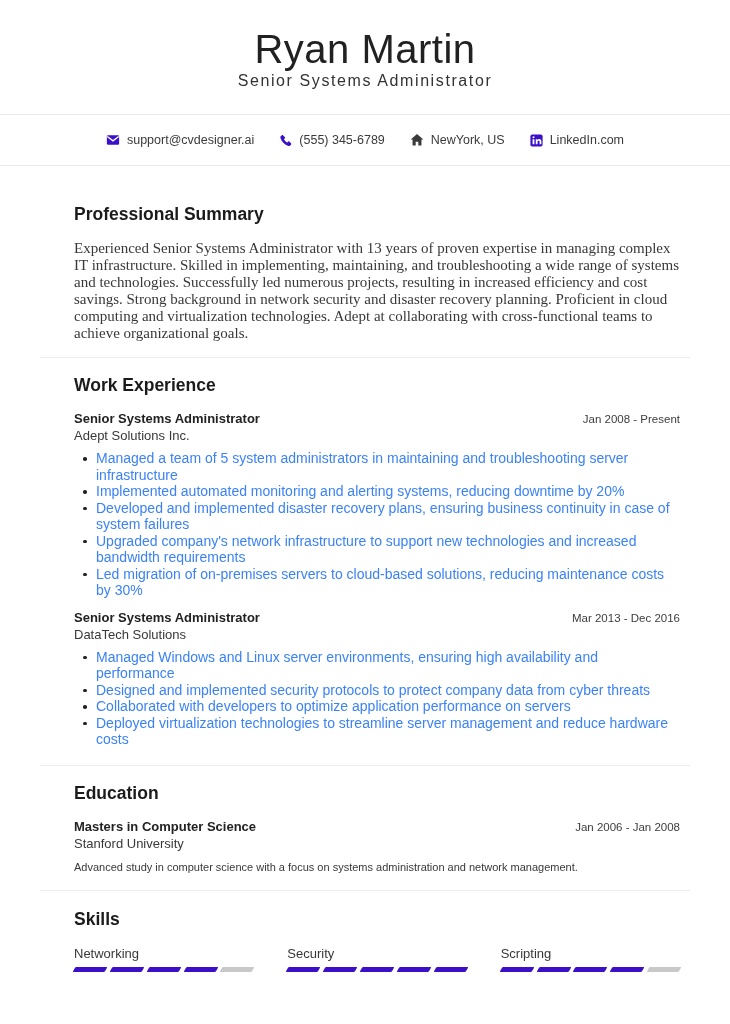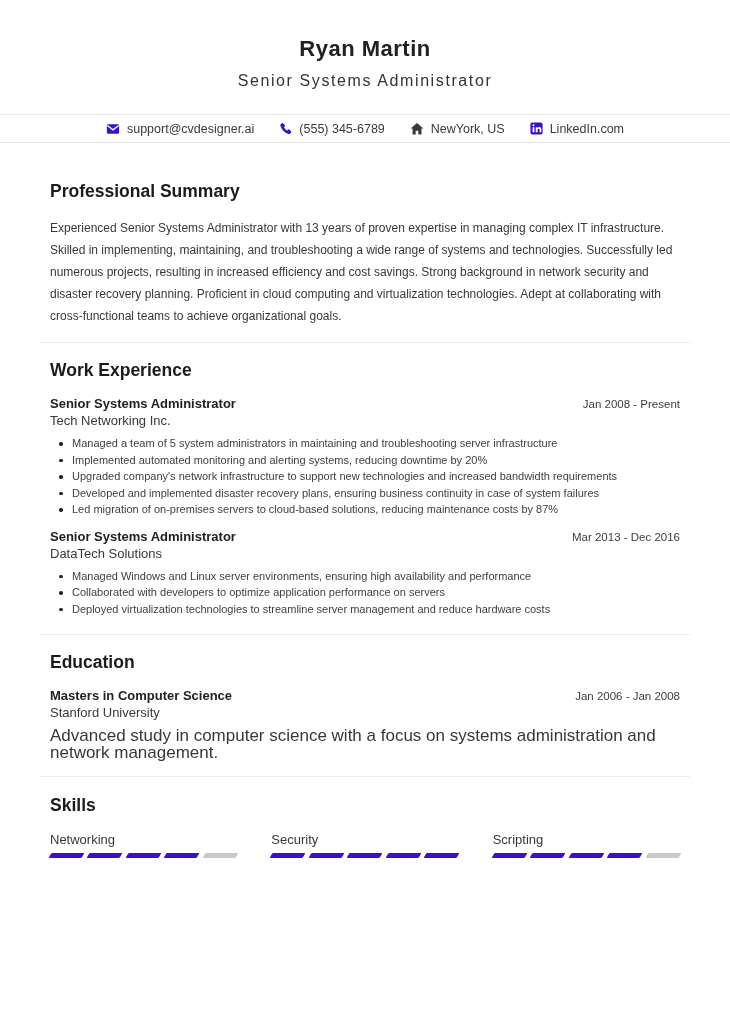--- a/index.html
+++ b/index.html
@@ -6,64 +6,64 @@
   html, body { background: #ffffff; }
   body {
     width: 730px; height: 1024px; overflow: hidden;
     font-family: "Liberation Sans", sans-serif;
     color: #333333;
     position: relative;
   }
 
   
   .header { text-align: center; padding-top: 31px; height: 114px; }
-  .name { font-size: 22px; font-weight: bold; color: #212121; letter-spacing: .5px; line-height: 36px; }
+  .name { font-size: 40px; font-weight: normal; color: #212121; letter-spacing: .5px; line-height: 36px; }
   .subtitle { font-size: 16px; color: #333; letter-spacing: 1.6px; margin-top: 5px; }
 
   
   .contact-bar {
     border-top: 1px solid #e8e8e8; border-bottom: 1px solid #e8e8e8;
-    height: 29px; display: flex; align-items: center; justify-content: center;
+    height: 52px; display: flex; align-items: center; justify-content: center;
     gap: 25px; font-size: 12.5px; color: #3a3a3a;
   }
   .contact-item { display: flex; align-items: center; gap: 7px; }
   .contact-item svg { display: block; }
 
   
-  .content { padding: 0 50px; }
+  .content { padding: 0 50px; margin-left: 24px; }
   .divider { border: none; border-top: 1px solid #ececec; margin: 0 40px; }
   .section-heading { font-size: 17.5px; font-weight: bold; color: #1b1b1b; line-height: 20px; }
 
   
   #summary-section { margin-top: 38px; }
-  .summary-body { margin-top: 16px; font-size: 12px; line-height: 22px; color: #383838; }
+  .summary-body { margin-top: 16px; font-size: 15px; line-height: 17px; color: #383838; font-family: Liberation Serif, serif; }
   #divider-work { margin-top: 15px; }
 
   
   #work-section .section-heading { margin-top: 17px; }
   .entry-head { display: flex; justify-content: space-between; align-items: baseline; }
   .entry-title { font-size: 13px; font-weight: bold; color: #222; line-height: 16px; }
   .entry-dates { font-size: 11.5px; color: #3d3d3d; white-space: nowrap; }
   .entry-sub { font-size: 13px; color: #383838; line-height: 16px; margin-top: 1px; }
   .job { margin-top: 16px; }
   .job + .job { margin-top: 11px; }
   .bullets { list-style: none; margin-top: 6px; }
   .bullets li {
     position: relative; padding-left: 22px;
-    font-size: 11px; line-height: 16.5px; color: #404040;
+    font-size: 14px; line-height: 16.5px; color: #3b82f6;
   }
   .bullets li::before {
     content: ""; position: absolute; left: 9px; top: 7px;
     width: 3.5px; height: 3.5px; border-radius: 50%; background: #222;
   }
   #divider-education { margin-top: 17px; }
   #education-section .section-heading { margin-top: 17px; }
   .degree { margin-top: 16px; }
   .degree + .degree { margin-top: 8px; }
-  .degree-desc { font-size: 17px; line-height: 16.5px; color: #383838; margin-top: 7px; }
+  .degree-desc { font-size: 11px; line-height: 16.5px; color: #383838; margin-top: 7px; }
   #divider-skills { margin-top: 15px; }
 
   
   #skills-section .section-heading { margin-top: 18px; }
   .skills-grid {
     margin-top: 17px;
     display: grid; grid-template-columns: 1fr 1fr 1fr;
     column-gap: 28px; row-gap: 13px; gap: 34px;
   }
   .skill-name { font-size: 13px; color: #383838; line-height: 16px; }
@@ -117,38 +117,39 @@
 <hr class="divider" id="divider-work">
 
 <section class="content" id="work-section">
   <h2 class="section-heading">Work Experience</h2>
 
   <div class="job">
     <div class="entry-head">
       <span class="entry-title">Senior Systems Administrator</span>
       <span class="entry-dates">Jan 2008 - Present</span>
     </div>
-    <div class="entry-sub">Tech Networking Inc.</div>
+    <div class="entry-sub">Adept Solutions Inc.</div>
     <ul class="bullets">
         <li>Managed a team of 5 system administrators in maintaining and troubleshooting server infrastructure</li>
         <li>Implemented automated monitoring and alerting systems, reducing downtime by 20%</li>
+        <li>Developed and implemented disaster recovery plans, ensuring business continuity in case of system failures</li>
         <li>Upgraded company's network infrastructure to support new technologies and increased bandwidth requirements</li>
-        <li>Developed and implemented disaster recovery plans, ensuring business continuity in case of system failures</li>
-        <li>Led migration of on-premises servers to cloud-based solutions, reducing maintenance costs by 87%</li>
+        <li>Led migration of on-premises servers to cloud-based solutions, reducing maintenance costs by 30%</li>
       </ul>
   </div>
 
   <div class="job">
     <div class="entry-head">
       <span class="entry-title">Senior Systems Administrator</span>
       <span class="entry-dates">Mar 2013 - Dec 2016</span>
     </div>
     <div class="entry-sub">DataTech Solutions</div>
     <ul class="bullets">
         <li>Managed Windows and Linux server environments, ensuring high availability and performance</li>
+        <li>Designed and implemented security protocols to protect company data from cyber threats</li>
         <li>Collaborated with developers to optimize application performance on servers</li>
         <li>Deployed virtualization technologies to streamline server management and reduce hardware costs</li>
       </ul>
   </div>
 </section>
 
 <hr class="divider" id="divider-education">
 
 <section class="content" id="education-section">
   <h2 class="section-heading">Education</h2>

